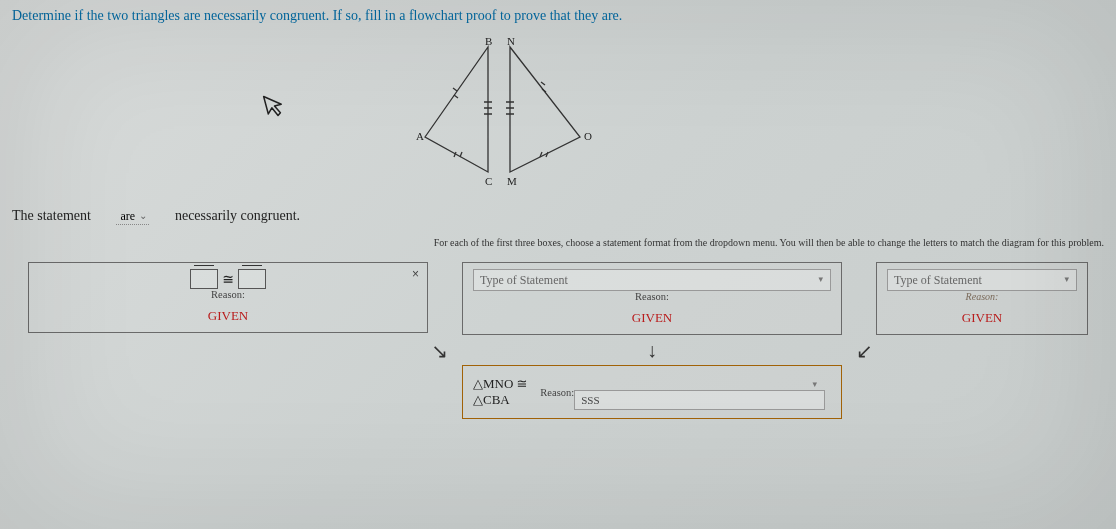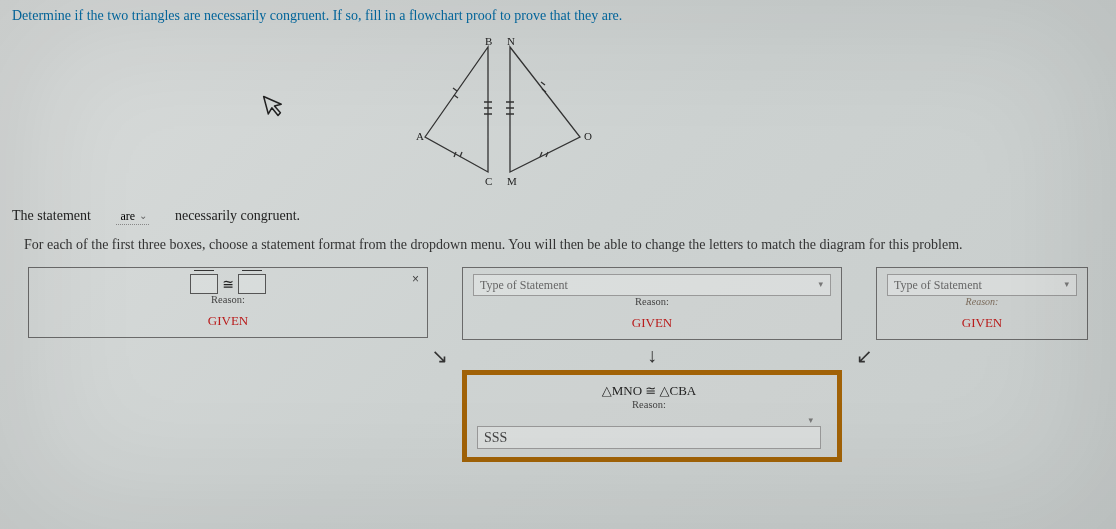--- a/index.html
+++ b/index.html
@@ -59,23 +59,24 @@
   .sentence .sel-wrap::after {
     content: "⌄";
     font-size: 10px;
     color: #666;
     position: absolute;
     right: 2px;
     top: 2px;
     pointer-events: none;
   }
   .instruction {
-    padding: 6px 24px;
-    font-size: 14px;
+    padding: 6px 12px;
+    font-size: 10px;
     color: #333;
+    text-align: right;
   }
   .flow-row {
     display: flex;
     gap: 34px;
     padding: 8px 28px 0 28px;
     align-items: flex-start;
   }
   .flow-box {
     border: 1px solid #6a6a6a;
     background: rgba(255,255,255,0.04);
@@ -181,33 +182,32 @@
   .arrow-cell.a1 { flex: 0 0 400px; justify-content: flex-end; padding-right: 0; transform: translateX(20px); }
   .arrow-cell.a2 { flex: 0 0 380px; }
   .arrow-cell.a3 { flex: 1; justify-content: flex-start; transform: translateX(-20px); }
   .conclusion-row {
     display: flex;
     padding: 2px 28px 0 28px;
   }
   .conclusion-spacer { flex: 0 0 434px; }
   .conclusion-box {
     flex: 0 0 380px;
-    border: 5px solid #a16207;
+    border: 1px solid #a16207;
     background: rgba(255,255,255,0.04);
     padding: 8px 16px 8px 10px;
     display: flex;
-    flex-direction: column;
     align-items: center;
     font-size: 12px;
   }
   .concl-stmt { font-size: 13px; font-family: 'Times New Roman', serif; }
   .reason-select {
     width: 100%;
     font-family: inherit;
-    font-size: 14px;
+    font-size: 11px;
     color: #444;
     background: rgba(255,255,255,0.25);
     border: 1px solid #999;
     padding: 3px 6px;
     margin-top: 16px;
     appearance: none;
     -webkit-appearance: none;
   }
   .vignette {
     pointer-events: none;

